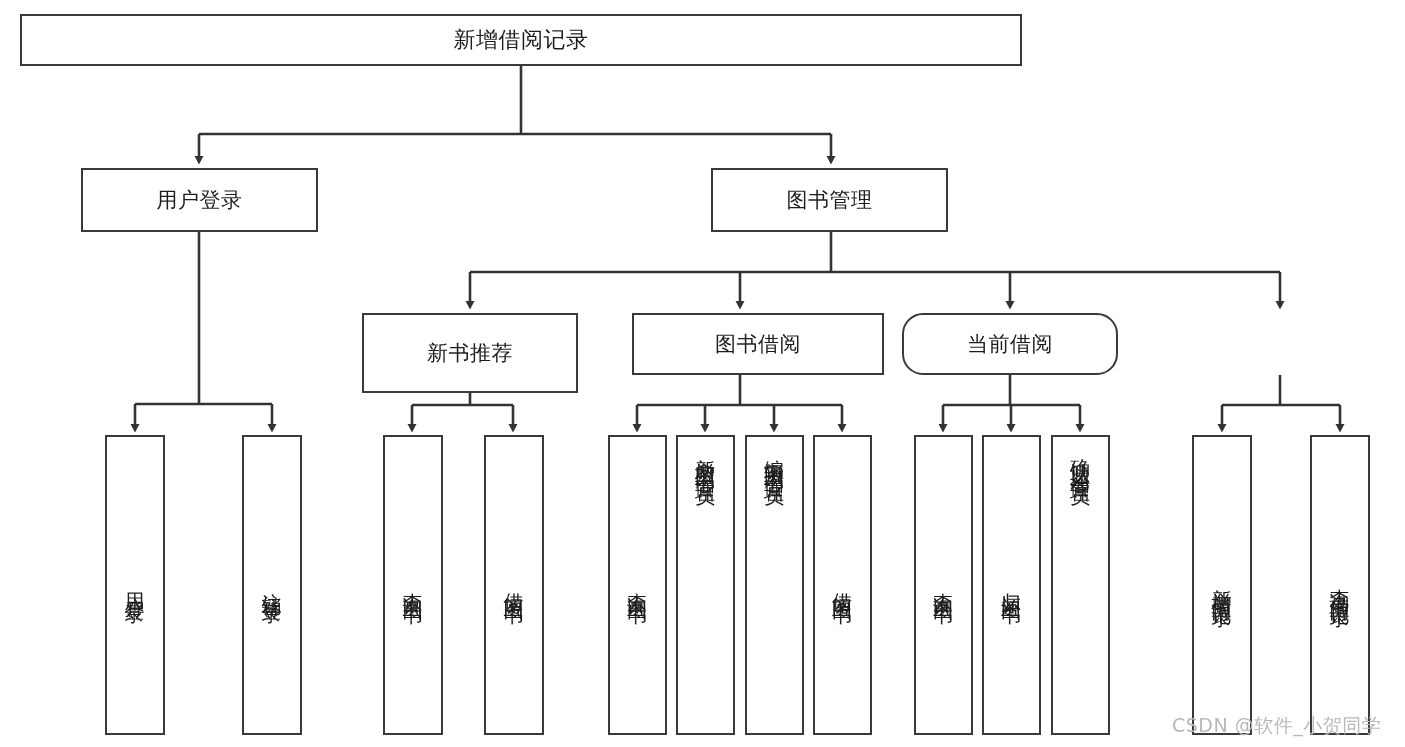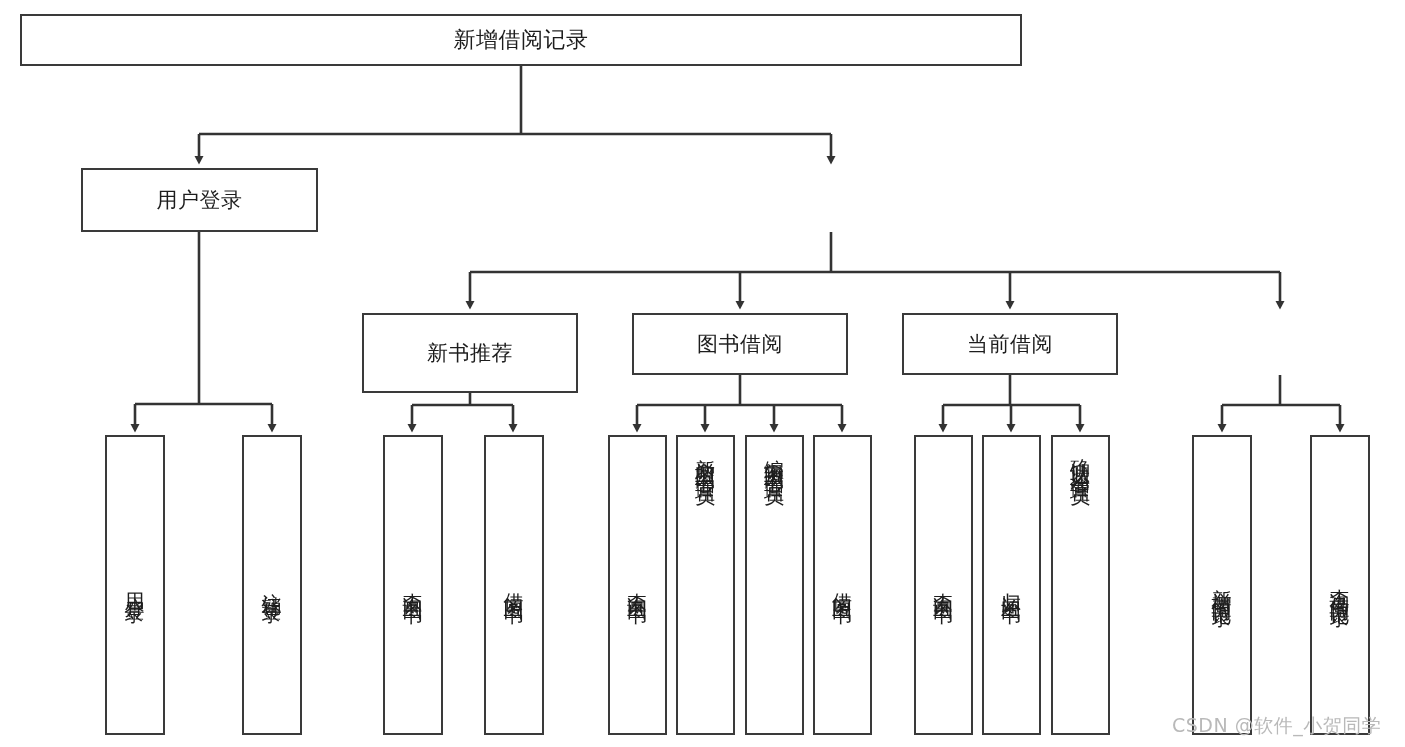--- a/index.html
+++ b/index.html
@@ -103,28 +103,31 @@
     </g>
   </svg>
 
   <div class="node h-node root" style="left:20px;top:14px;width:1002px;height:52px;">
     <span class="lbl">新增借阅记录</span>
   </div>
 
   <div class="node h-node" style="left:81px;top:168px;width:237px;height:64px;">
     <span class="lbl">用户登录</span>
   </div>
+  <div class="node h-node" style="left:711px;top:168px;width:237px;height:64px;">
+    <span class="lbl">图书管理</span>
+  </div>
 
   <div class="node h-node" style="left:362px;top:313px;width:216px;height:80px;">
     <span class="lbl">新书推荐</span>
   </div>
-  <div class="node h-node" style="left:632px;top:313px;width:216px;height:62px;">
+  <div class="node h-node" style="left:632px;top:313px;width:252px;height:62px;">
     <span class="lbl">图书借阅</span>
   </div>
-  <div class="node h-node" style="left:902px;top:313px;width:216px;height:62px;">
+  <div class="node h-node" style="left:902px;top:313px;width:216px;height:62px;border-radius:21px;">
     <span class="lbl">当前借阅</span>
   </div>
 
   <div class="node leaf center-text" style="left:105px;top:435px;width:60px;height:300px;">
     <span class="lbl">用户登录</span>
   </div>
   <div class="node leaf center-text" style="left:242px;top:435px;width:60px;height:300px;">
     <span class="lbl">注销登录</span>
   </div>
 

